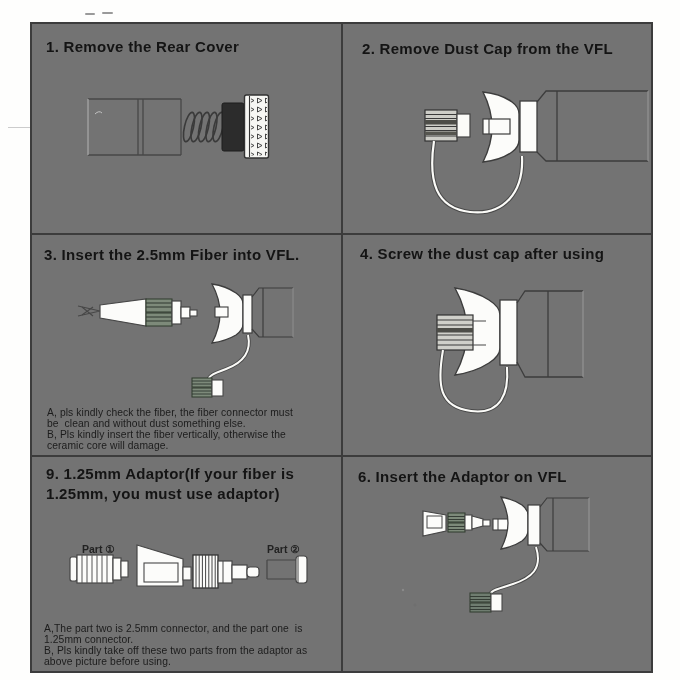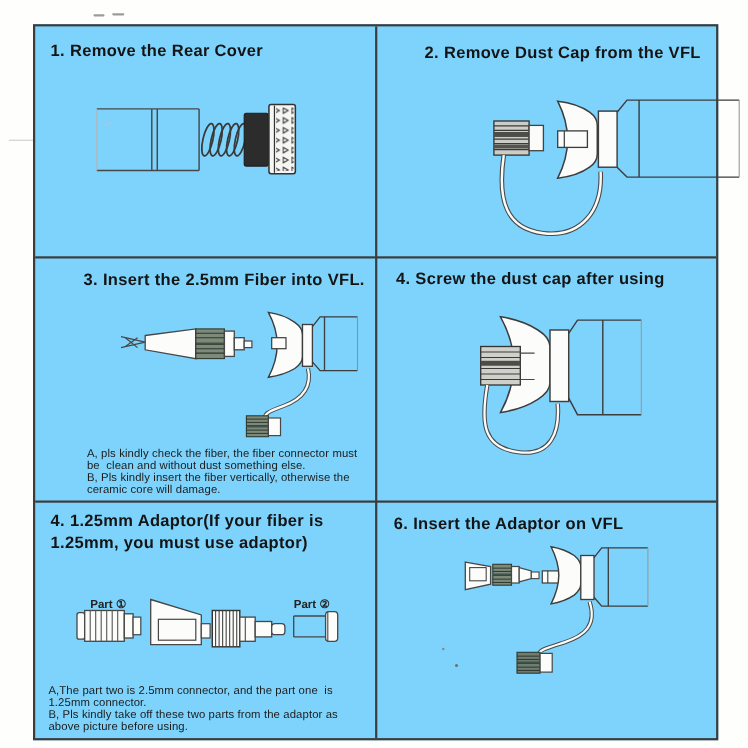--- a/index.html
+++ b/index.html
@@ -6,30 +6,30 @@
   body{
     width:680px;height:680px;background:#ffffff;
     font-family:"Liberation Sans", sans-serif;
     position:relative;overflow:hidden;
   }
   .sheet{position:absolute;inset:0;background:#fefefd;}
   .scan-dash{position:absolute;background:#9a9a9a;height:2px;border-radius:1px;}
   .scan-line{position:absolute;background:#cccccc;height:1px;}
   .frame{
     position:absolute;left:30px;top:22px;width:623px;height:651px;
-    border:2px solid #3c3c3c;box-sizing:border-box;background:#7dd3fc;
+    border:2px solid #3c3c3c;box-sizing:border-box;background:#737373;
   }
   .vdiv{position:absolute;left:309px;top:0;width:2px;height:100%;background:#3c3c3c;}
   .hdiv{position:absolute;left:0;width:100%;height:2px;background:#3c3c3c;}
   .hdiv.r1{top:209px;}
   .hdiv.r2{top:431px;}
   .panel{position:absolute;overflow:hidden;}
   #panel1{left:0;top:0;width:309px;height:209px;}
-  #panel2{left:311px;top:0;width:308px;height:209px;margin-left:24px;}
-  #panel3{left:0;top:211px;width:309px;height:220px;margin-left:32px;}
+  #panel2{left:311px;top:0;width:308px;height:209px;}
+  #panel3{left:0;top:211px;width:309px;height:220px;}
   #panel4{left:311px;top:211px;width:308px;height:220px;}
   #panel5{left:0;top:433px;width:309px;height:214px;}
   #panel6{left:311px;top:433px;width:308px;height:214px;border-radius:19px;}
   .title{
     position:absolute;font-weight:bold;font-size:15px;color:#141414;
     letter-spacing:0.3px;white-space:pre-wrap;line-height:20px;
   }
   #panel1 .title{left:14px;top:13px;}
   #panel2 .title{left:19px;top:15px;}
   #panel3 .title{left:12px;top:10px;}
@@ -192,21 +192,21 @@
           <path d="M130,86 H143 M130,110 H143" stroke="#474747" stroke-width="1.1"></path>
         </g>
         <g>
           <path d="M100,115 C94,150 96,172 128,176 C158,180 166,158 164,132" fill="none" stroke="#4a4a4a" stroke-width="4"></path>
           <path d="M100,115 C94,150 96,172 128,176 C158,180 166,158 164,132" fill="none" stroke="#fbfbf8" stroke-width="2.1"></path>
         </g>
       </svg>
     </div>
 
     <div class="panel" id="panel5">
-      <div class="title">4. 1.25mm Adaptor(If your fiber is
+      <div class="title">9. 1.25mm Adaptor(If your fiber is
 1.25mm, you must use adaptor)</div>
       <div class="part-label p1">Part ①</div>
       <div class="part-label p2">Part ②</div>
       <svg class="illus" width="309" height="214" viewBox="0 0 309 214">
         <g>
           <rect x="38" y="100" width="7" height="24" rx="2" fill="#fcfcfa" stroke="#474747" stroke-width="1.2"></rect>
           <rect x="45" y="98" width="36" height="28" fill="#fcfcfa" stroke="#474747" stroke-width="1.2"></rect>
           <path d="M50,98 V126 M55,98 V126 M60,98 V126 M65,98 V126 M70,98 V126 M75,98 V126" stroke="#555" stroke-width="1"></path>
           <rect x="81" y="101" width="8" height="22" fill="#fcfcfa" stroke="#474747" stroke-width="1.2"></rect>
           <rect x="89" y="104" width="7" height="16" fill="#fcfcfa" stroke="#474747" stroke-width="1.1"></rect>

